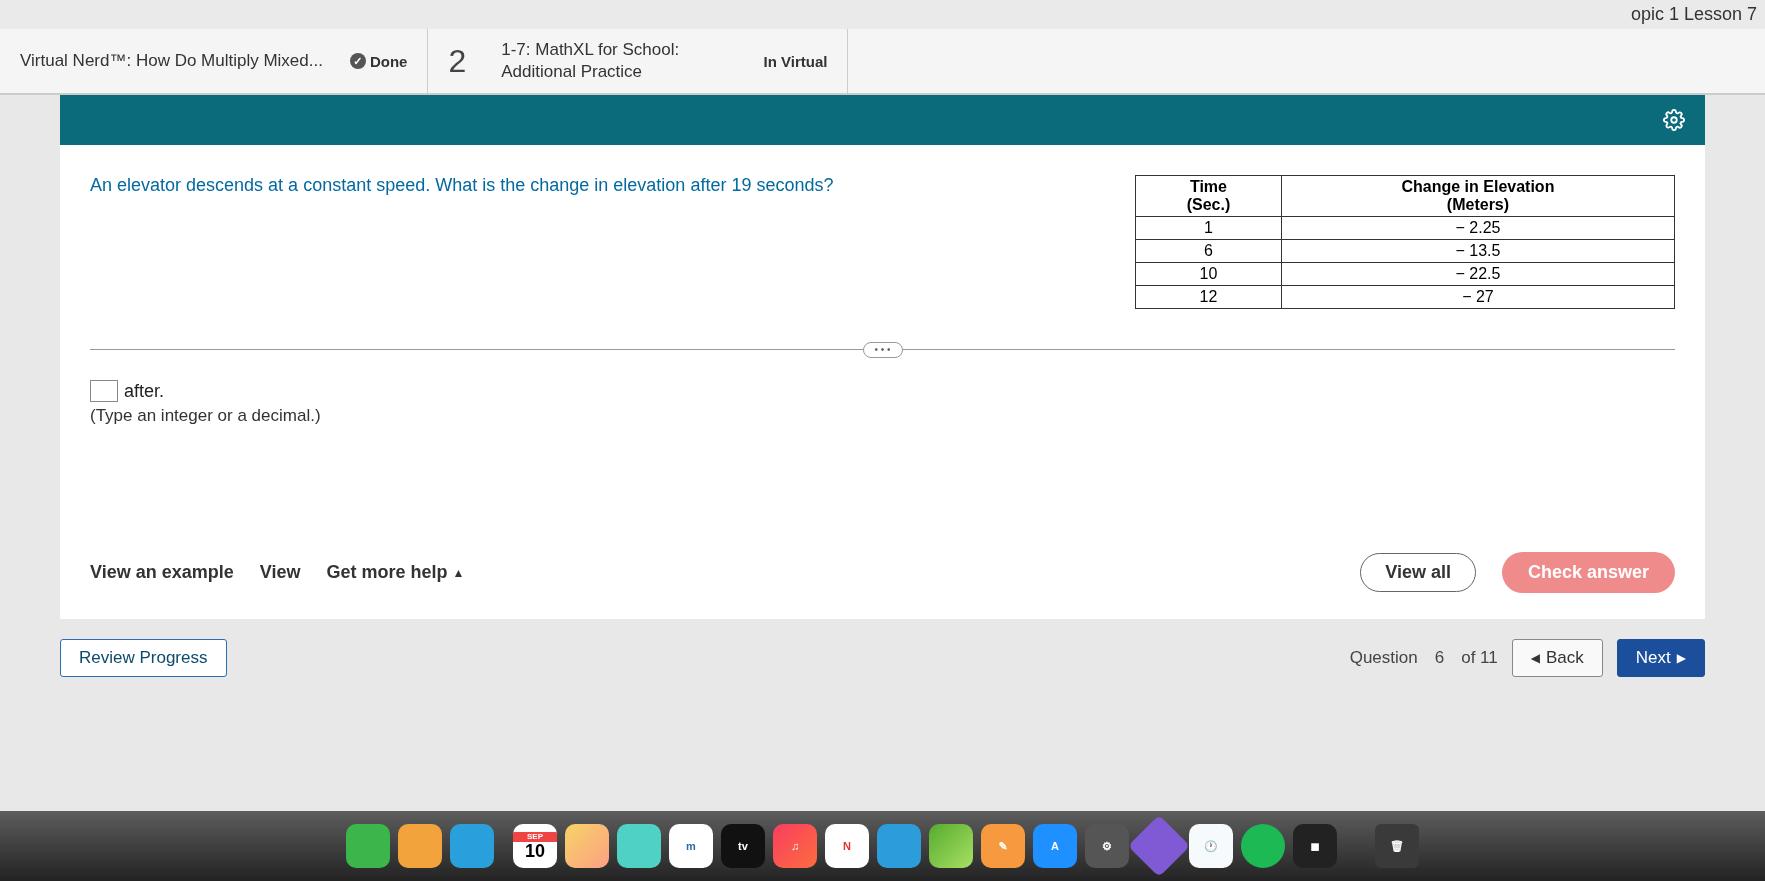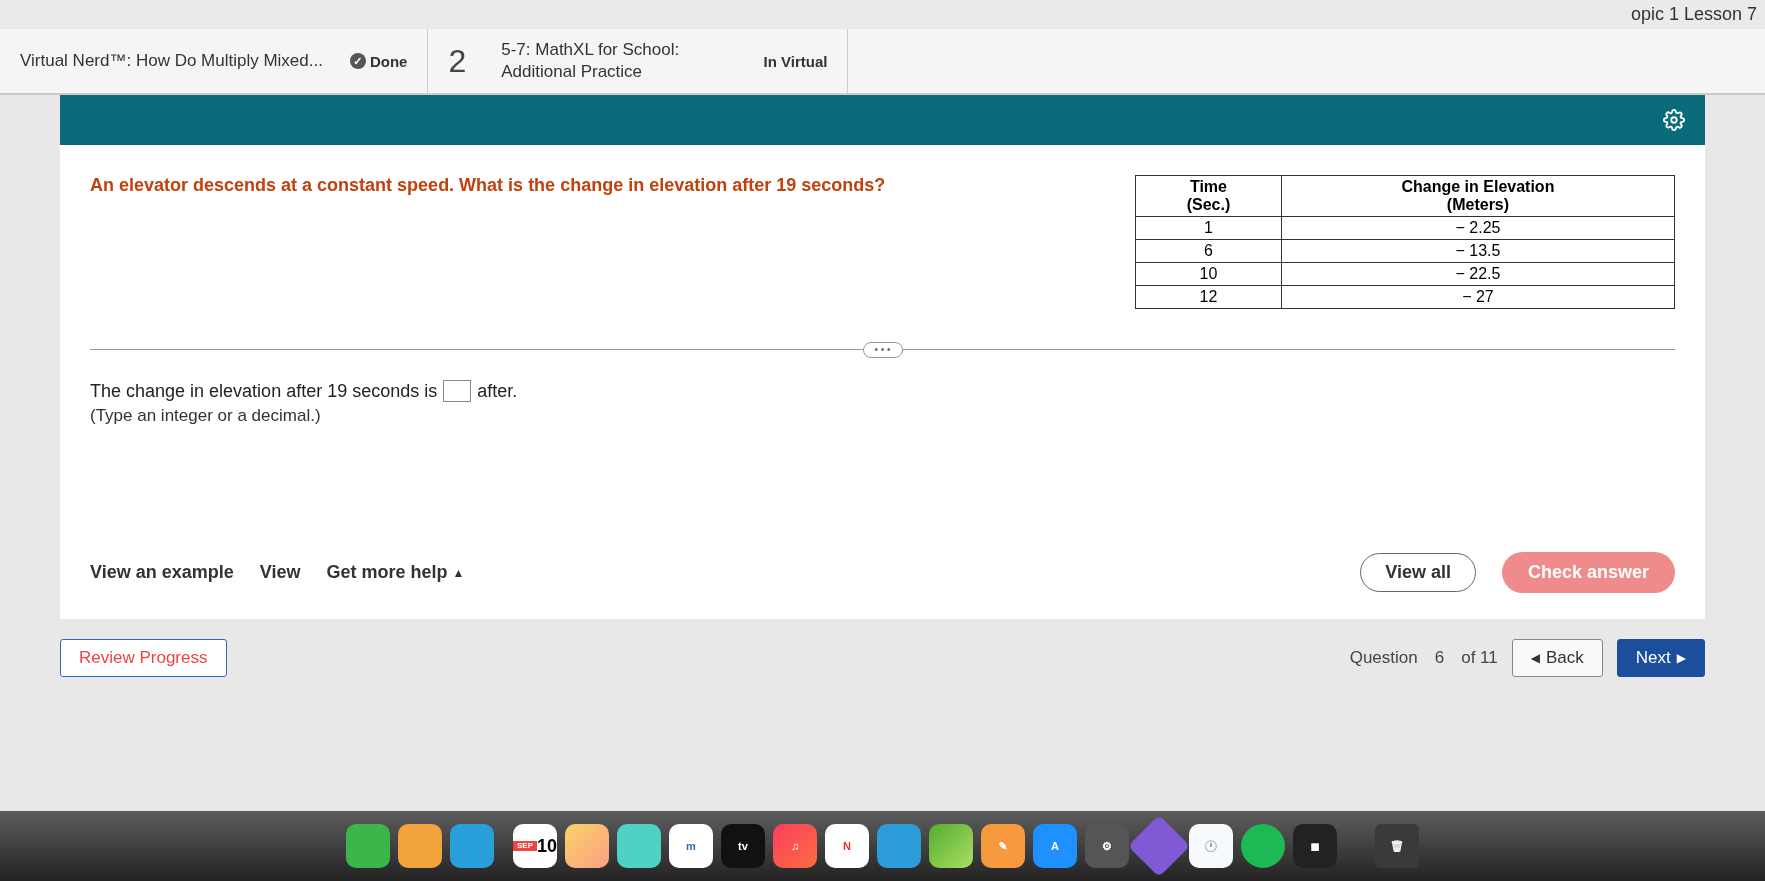--- a/index.html
+++ b/index.html
@@ -93,23 +93,22 @@
       padding: 30px 30px 10px 30px;
       position: relative;
     }
     .q-top {
       display: flex;
       align-items: flex-start;
       gap: 40px;
     }
     .q-text {
       font-size: 18px;
-      color: #c2410c;
+      color: #0369a1;
       flex: 1;
-      font-weight: bold;
     }
     .data-table {
       border-collapse: collapse;
       font-size: 16px;
       color: #000;
       width: 540px;
     }
     .data-table th, .data-table td {
       border: 1px solid #333;
       padding: 2px 10px;
@@ -205,21 +204,21 @@
       cursor: pointer;
     }
     .footer-row {
       display: flex;
       align-items: center;
       padding: 20px 60px;
       gap: 14px;
     }
     .review-btn {
       border: 1px solid #2a6fb5;
-      color: #ef4444;
+      color: #0c4a6e;
       background: #fff;
       padding: 8px 18px;
       font-size: 17px;
       border-radius: 3px;
       cursor: pointer;
     }
     .question-counter {
       font-size: 17px;
       color: #444;
       display: flex;
@@ -272,21 +271,21 @@
       align-items: center;
       justify-content: center;
       color: #fff;
       font-size: 11px;
       font-weight: bold;
       overflow: hidden;
     }
     .dock-cal {
       background: #fff;
       color: #000;
-      flex-direction: row;
+      flex-direction: column;
       line-height: 1;
       margin-left: 11px;
     }
     .dock-cal .m { background:#e44; color:#fff; width:100%; font-size:8px; text-align:center; padding:1px 0;}
     .dock-cal .d { font-size:18px; }
     .dock-trash {
       margin-left: 30px;
       background: #3a3a3a;
       border-radius: 6px;
     }
@@ -300,21 +299,21 @@
     <div class="tab">
       <div class="tab-label">Virtual Nerd™: How Do Multiply Mixed...</div>
       <div class="done-badge">
         <span class="check-circle">✓</span>
         <span>Done</span>
       </div>
     </div>
     <div class="tab" style="min-width:420px;">
       <div class="step-number">2</div>
       <div class="tab-label">
-        <div>5-7: MathXL for School:</div>
+        <div>1-7: MathXL for School:</div>
         <div>Additional Practice</div>
       </div>
       <div class="progress-badge">In Virtual</div>
     </div>
   </div>
 </div>
 
 <div class="content-wrap">
   <div class="teal-bar">
     <span class="gear-icon-wrap">
@@ -358,21 +357,20 @@
             </tr>
       </tbody>
         </table>
     </div>
 
     <div class="divider-wrap">
       <div class="divider-pill">• • •</div>
     </div>
 
     <div class="answer-line">
-      <span>The change in elevation after 19 seconds is</span>
       <input class="answer-input" type="text" value="" style="">
       <span>after.</span>
     </div>
     <div class="hint-line">(Type an integer or a decimal.)</div>
 
     <div class="actions-row">
       <span class="help-link">View an example</span>
       <span class="help-link">View</span>
       <span class="help-link">
         <span>Get more help</span> <span class="caret-up">▲</span>

